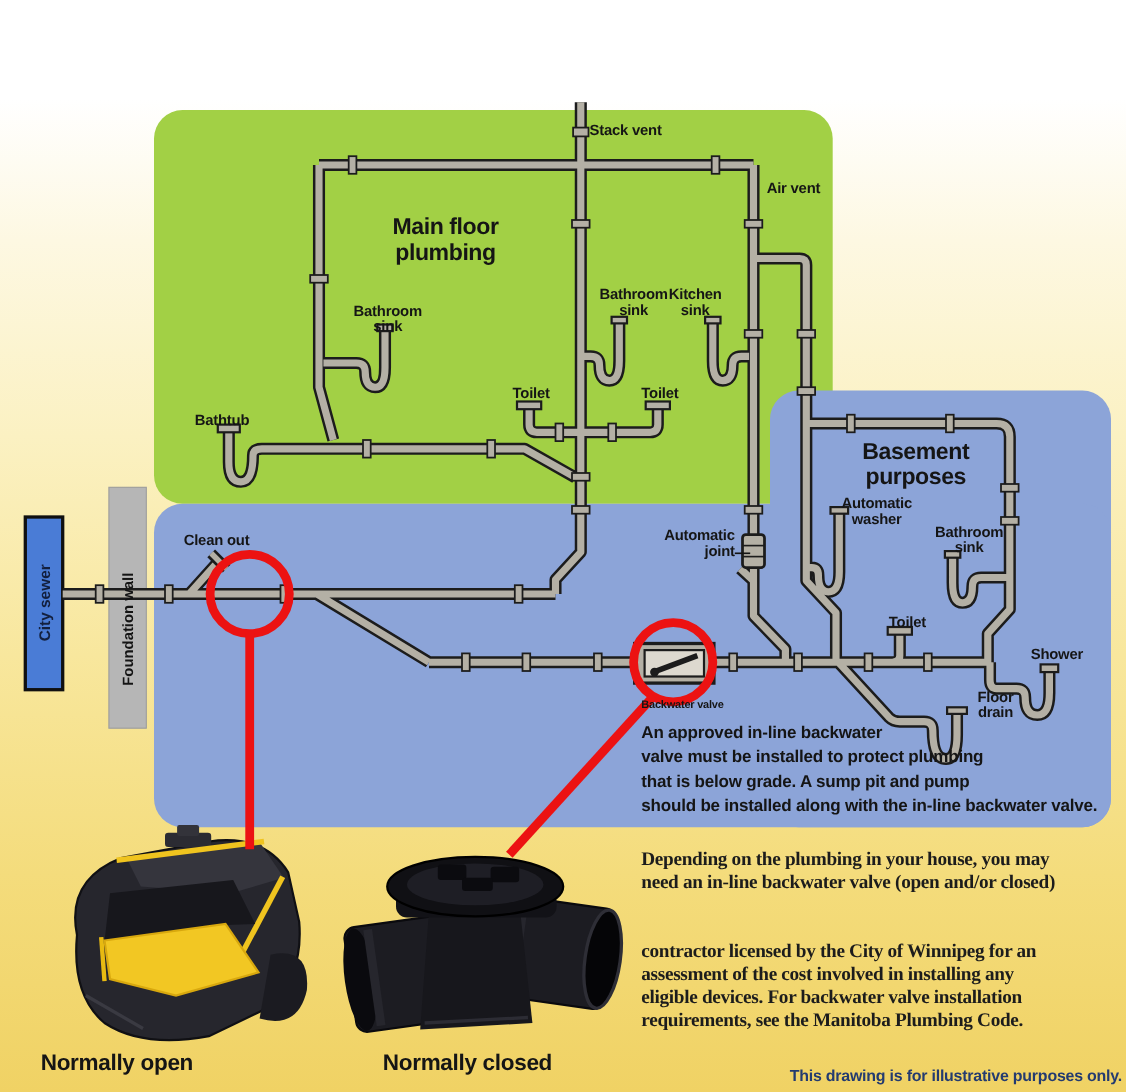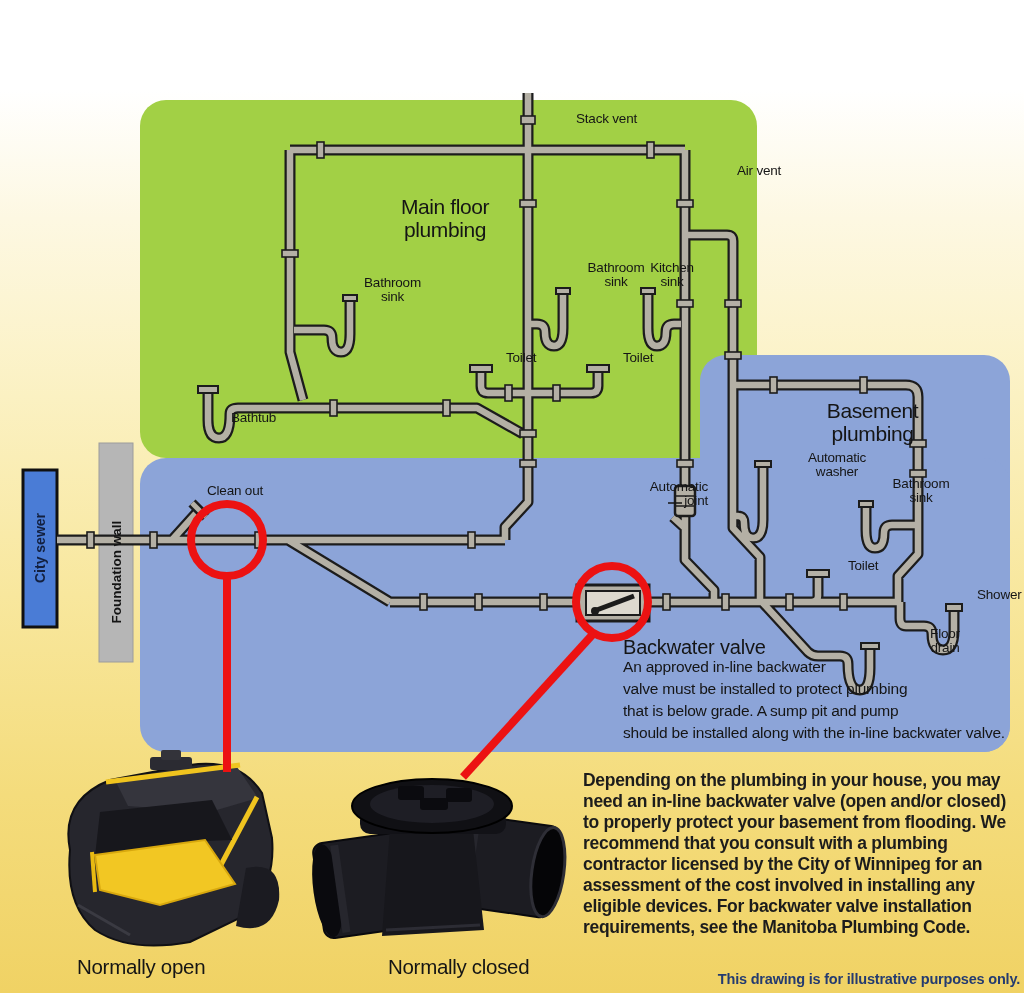--- a/index.html
+++ b/index.html
@@ -2,35 +2,35 @@
 <html><head>
 <meta charset="utf-8">
 <style>
   html,body{margin:0;padding:0;}
   body{font-family:"Liberation Sans", sans-serif;}
   .canvas{
     position:relative;width:1024px;height:993px;overflow:hidden;
     background:linear-gradient(180deg,#ffffff 0%,#ffffff 9%,#fdf8e2 22%,#fbf1c2 40%,#f8e79d 60%,#f4dc7c 80%,#f0d264 100%);
   }
   .diagram-svg{position:absolute;left:0;top:0;width:1024px;height:993px;}
-  .lbl{position:absolute;font-weight:normal;color:#151515;font-size:13.5px;line-height:1.07;
-       text-align:center;letter-spacing:-0.2px;white-space:normal;z-index:5;padding-left:40px;}
+  .lbl{position:absolute;font-weight:bold;color:#151515;font-size:13.5px;line-height:1.07;
+       text-align:center;letter-spacing:-0.2px;white-space:normal;z-index:5;}
   .nowrap{white-space:nowrap;}
   .title{position:absolute;left:120px;top:46px;font-weight:bold;font-size:29px;color:#141414;
          letter-spacing:-0.5px;white-space:nowrap;z-index:5;}
   .region-title{font-size:21px;line-height:1.08;letter-spacing:-0.4px;}
   .rot{transform:translate(-50%,-50%) rotate(-90deg);transform-origin:center center;}
   .city-sewer-lbl{position:absolute;left:40px;top:548px;font-weight:bold;font-size:14px;color:#13203f;
                   white-space:nowrap;z-index:5;}
   .wall-lbl{position:absolute;left:116px;top:572px;font-weight:bold;font-size:13.5px;color:#141414;
             white-space:nowrap;z-index:5;}
-  .note-head{font-size:20px;}
+  .note-head{font-size:10px;}
   .note-line{font-size:15.5px;}
   .para-line{position:absolute;left:583px;font-weight:bold;font-size:17.5px;color:#1c1c1c;
-             letter-spacing:-0.3px;white-space:nowrap;z-index:5;}
+             letter-spacing:-0.3px;white-space:nowrap;z-index:5;font-family:Liberation Serif, serif;}
   .photo-lbl{font-size:20.5px;letter-spacing:-0.3px;}
   .disclaimer{position:absolute;left:583px;top:971px;width:437px;text-align:right;font-weight:bold;
               font-size:14.5px;color:#243b70;letter-spacing:-0.2px;white-space:nowrap;z-index:5;}
 </style>
 </head>
 <body>
 
 <div class="canvas">
 
   <svg class="diagram-svg" viewBox="0 0 1024 993">
@@ -211,26 +211,26 @@
       <circle cx="612" cy="602" r="36" stroke-width="8"></circle>
       <line x1="594" y1="633" x2="463" y2="777" stroke-width="8"></line>
     </g>
   </svg>
 
 
   <div class="lbl nowrap" style="left:536px;top:112px;">Stack vent</div>
   <div class="lbl nowrap" style="left:697px;top:164px;">Air vent</div>
 
   <div class="lbl region-title" style="left:340px;top:196px;width:130px;">Main floor plumbing</div>
-  <div class="lbl region-title" style="left:765px;top:400px;width:135px;">Basement plumbing</div>
+  <div class="lbl region-title" style="left:765px;top:400px;width:135px;">Basement purposes</div>
 
   <div class="lbl" style="left:315px;top:276px;width:75px;">Bathroom sink</div>
   <div class="lbl" style="left:540px;top:261px;width:72px;">Bathroom sink</div>
   <div class="lbl" style="left:604px;top:261px;width:56px;">Kitchen sink</div>
-  <div class="lbl nowrap" style="left:191px;top:375px;margin-top:36px;">Bathtub</div>
+  <div class="lbl nowrap" style="left:177px;top:375px;">Bathtub</div>
   <div class="lbl nowrap" style="left:466px;top:351px;">Toilet</div>
   <div class="lbl nowrap" style="left:583px;top:351px;">Toilet</div>
 
   <div class="city-sewer-lbl rot">City sewer</div>
   <div class="wall-lbl rot">Foundation wall</div>
 
   <div class="lbl nowrap" style="left:167px;top:484px;">Clean out</div>
   <div class="lbl" style="left:598px;top:480px;width:70px;text-align:right;">Automatic joint</div>
   <div class="lbl" style="left:758px;top:451px;width:78px;">Automatic washer</div>
   <div class="lbl" style="left:843px;top:477px;width:76px;">Bathroom sink</div>
@@ -242,21 +242,19 @@
   <div class="lbl nowrap note-line" style="left:583px;top:659px;text-align:left;">An approved in-line backwater</div>
   <div class="lbl nowrap note-line" style="left:583px;top:681px;text-align:right;">valve must be installed to protect plumbing</div>
   <div class="lbl nowrap note-line" style="left:583px;top:703px;text-align:left;">that is below grade. A sump pit and pump</div>
   <div class="lbl nowrap note-line" style="left:583px;top:725px;text-align:left;">should be installed along with the in-line backwater valve.</div>
 
   <div class="lbl nowrap photo-lbl" style="left:37px;top:956px;text-align:right;">Normally open</div>
   <div class="lbl nowrap photo-lbl" style="left:348px;top:956px;text-align:left;">Normally closed</div>
 
   <div class="para-line" style="top:770px;">Depending on the plumbing in your house, you may</div>
   <div class="para-line" style="top:791px;">need an in-line backwater valve (open and/or closed)</div>
-  <div class="para-line" style="top:812px;">to properly protect your basement from flooding. We</div>
-  <div class="para-line" style="top:833px;">recommend that you consult with a plumbing</div>
   <div class="para-line" style="top:854px;">contractor licensed by the City of Winnipeg for an</div>
   <div class="para-line" style="top:875px;">assessment of the cost involved in installing any</div>
   <div class="para-line" style="top:896px;">eligible devices. For backwater valve installation</div>
   <div class="para-line" style="top:917px;">requirements, see the Manitoba Plumbing Code.</div>
 
   <div class="disclaimer">This drawing is for illustrative purposes only.</div>
 </div>
 
 </body></html>

